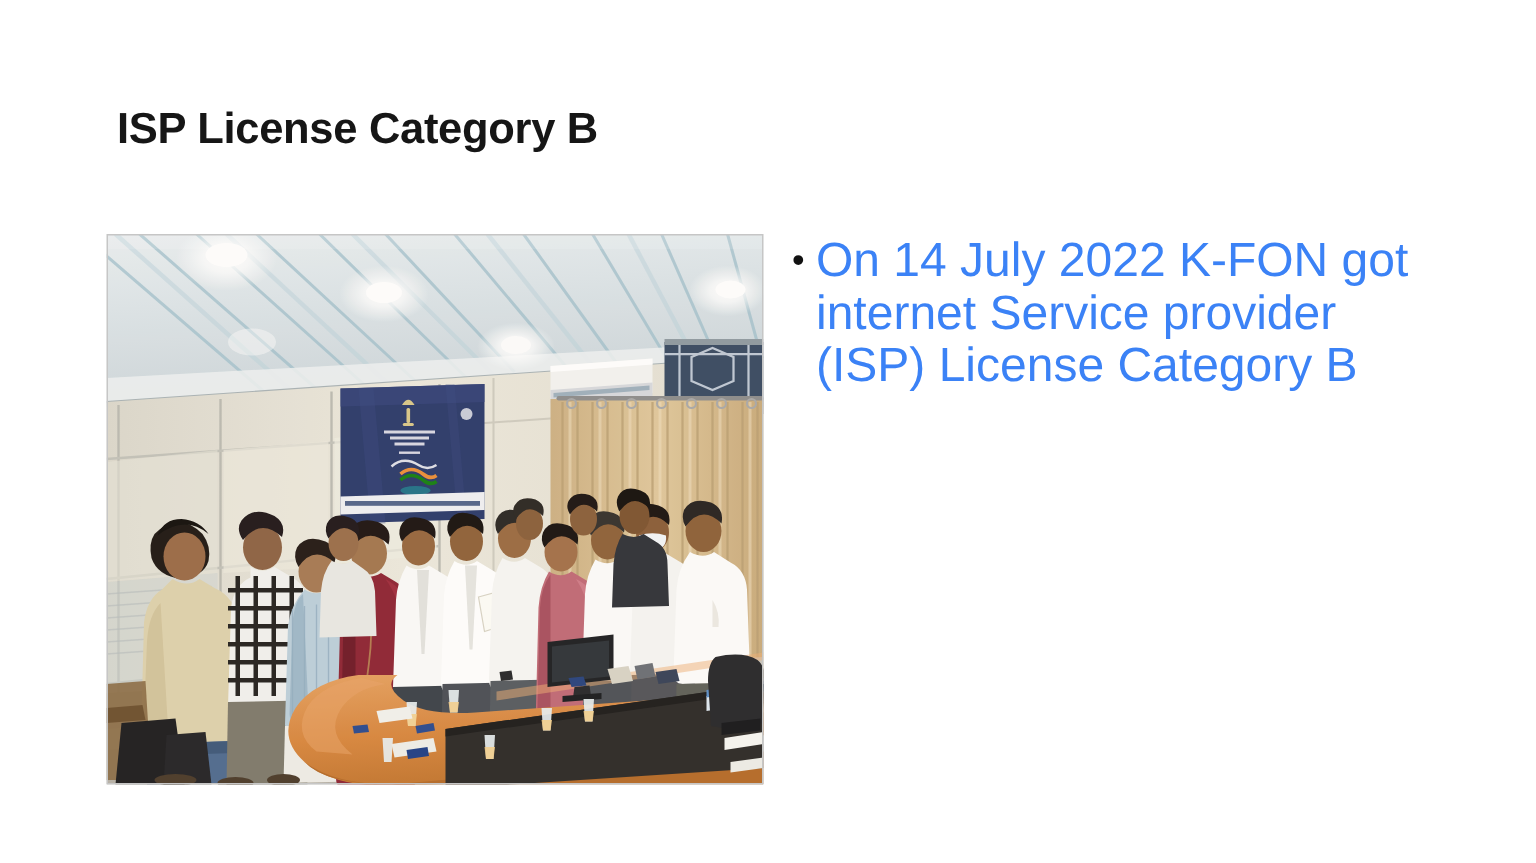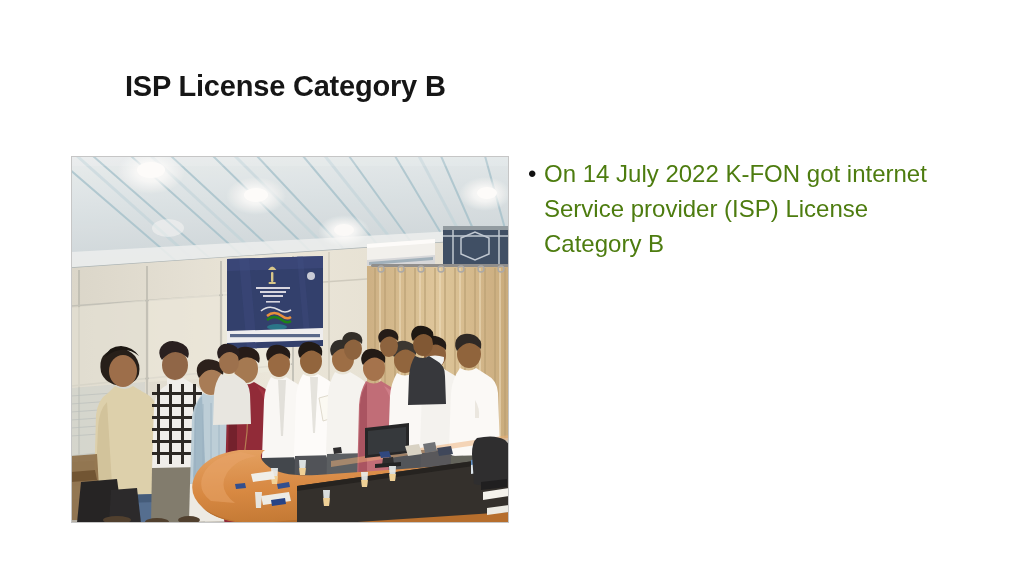--- a/index.html
+++ b/index.html
@@ -33,21 +33,20 @@
   
   .slide-title {
     position: absolute;
     left: 78px;
     top: 70px;
     font-size: 29px;
     font-weight: bold;
     color: #161616;
     letter-spacing: -0.2px;
     white-space: nowrap;
-    margin-left: 47px;
   }
 
   
   .body-block {
     position: absolute;
     left: 528px;
     top: 156px;
     width: 420px;
   }
   .bullet-row {
@@ -57,23 +56,23 @@
   .bullet-mark {
     flex: 0 0 auto;
     width: 16px;
     font-size: 24px;
     line-height: 35px;
     color: #111;
     text-align: left;
   }
   .bullet-text {
     flex: 1 1 auto;
-    font-size: 24px;
+    font-size: 32px;
     line-height: 35px;
-    color: #4d7c0f;
+    color: #3b82f6;
     font-weight: normal;
   }
 
   
   .photo-frame {
     position: absolute;
     left: 71px;
     top: 156px;
     width: 438px;
     height: 367px;

